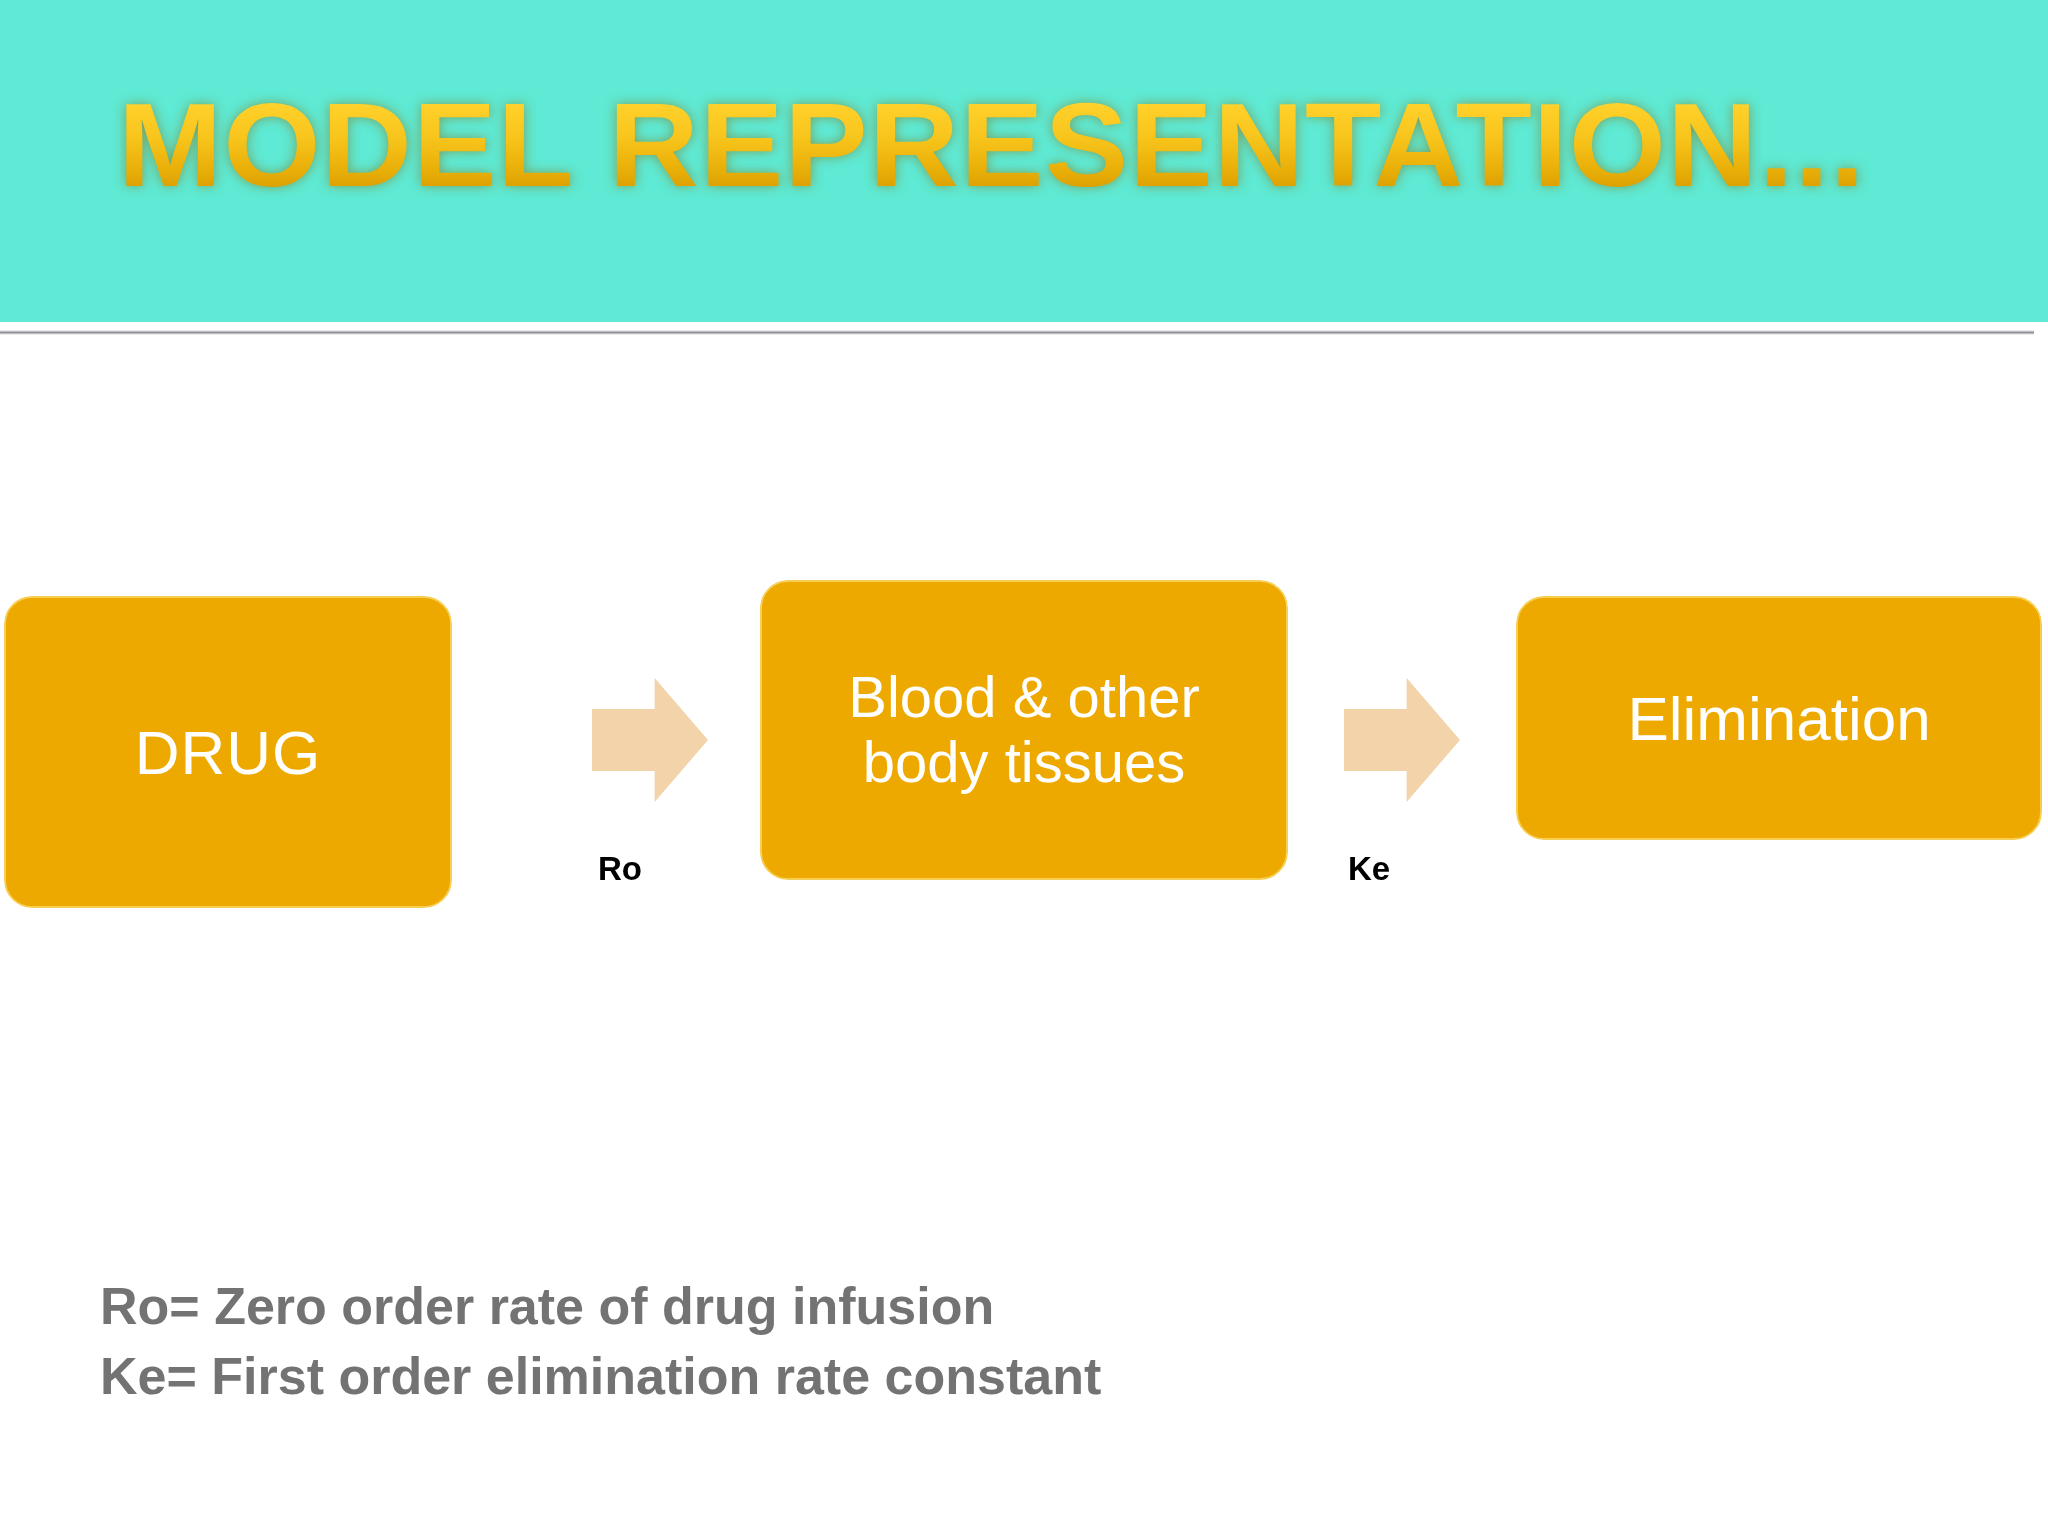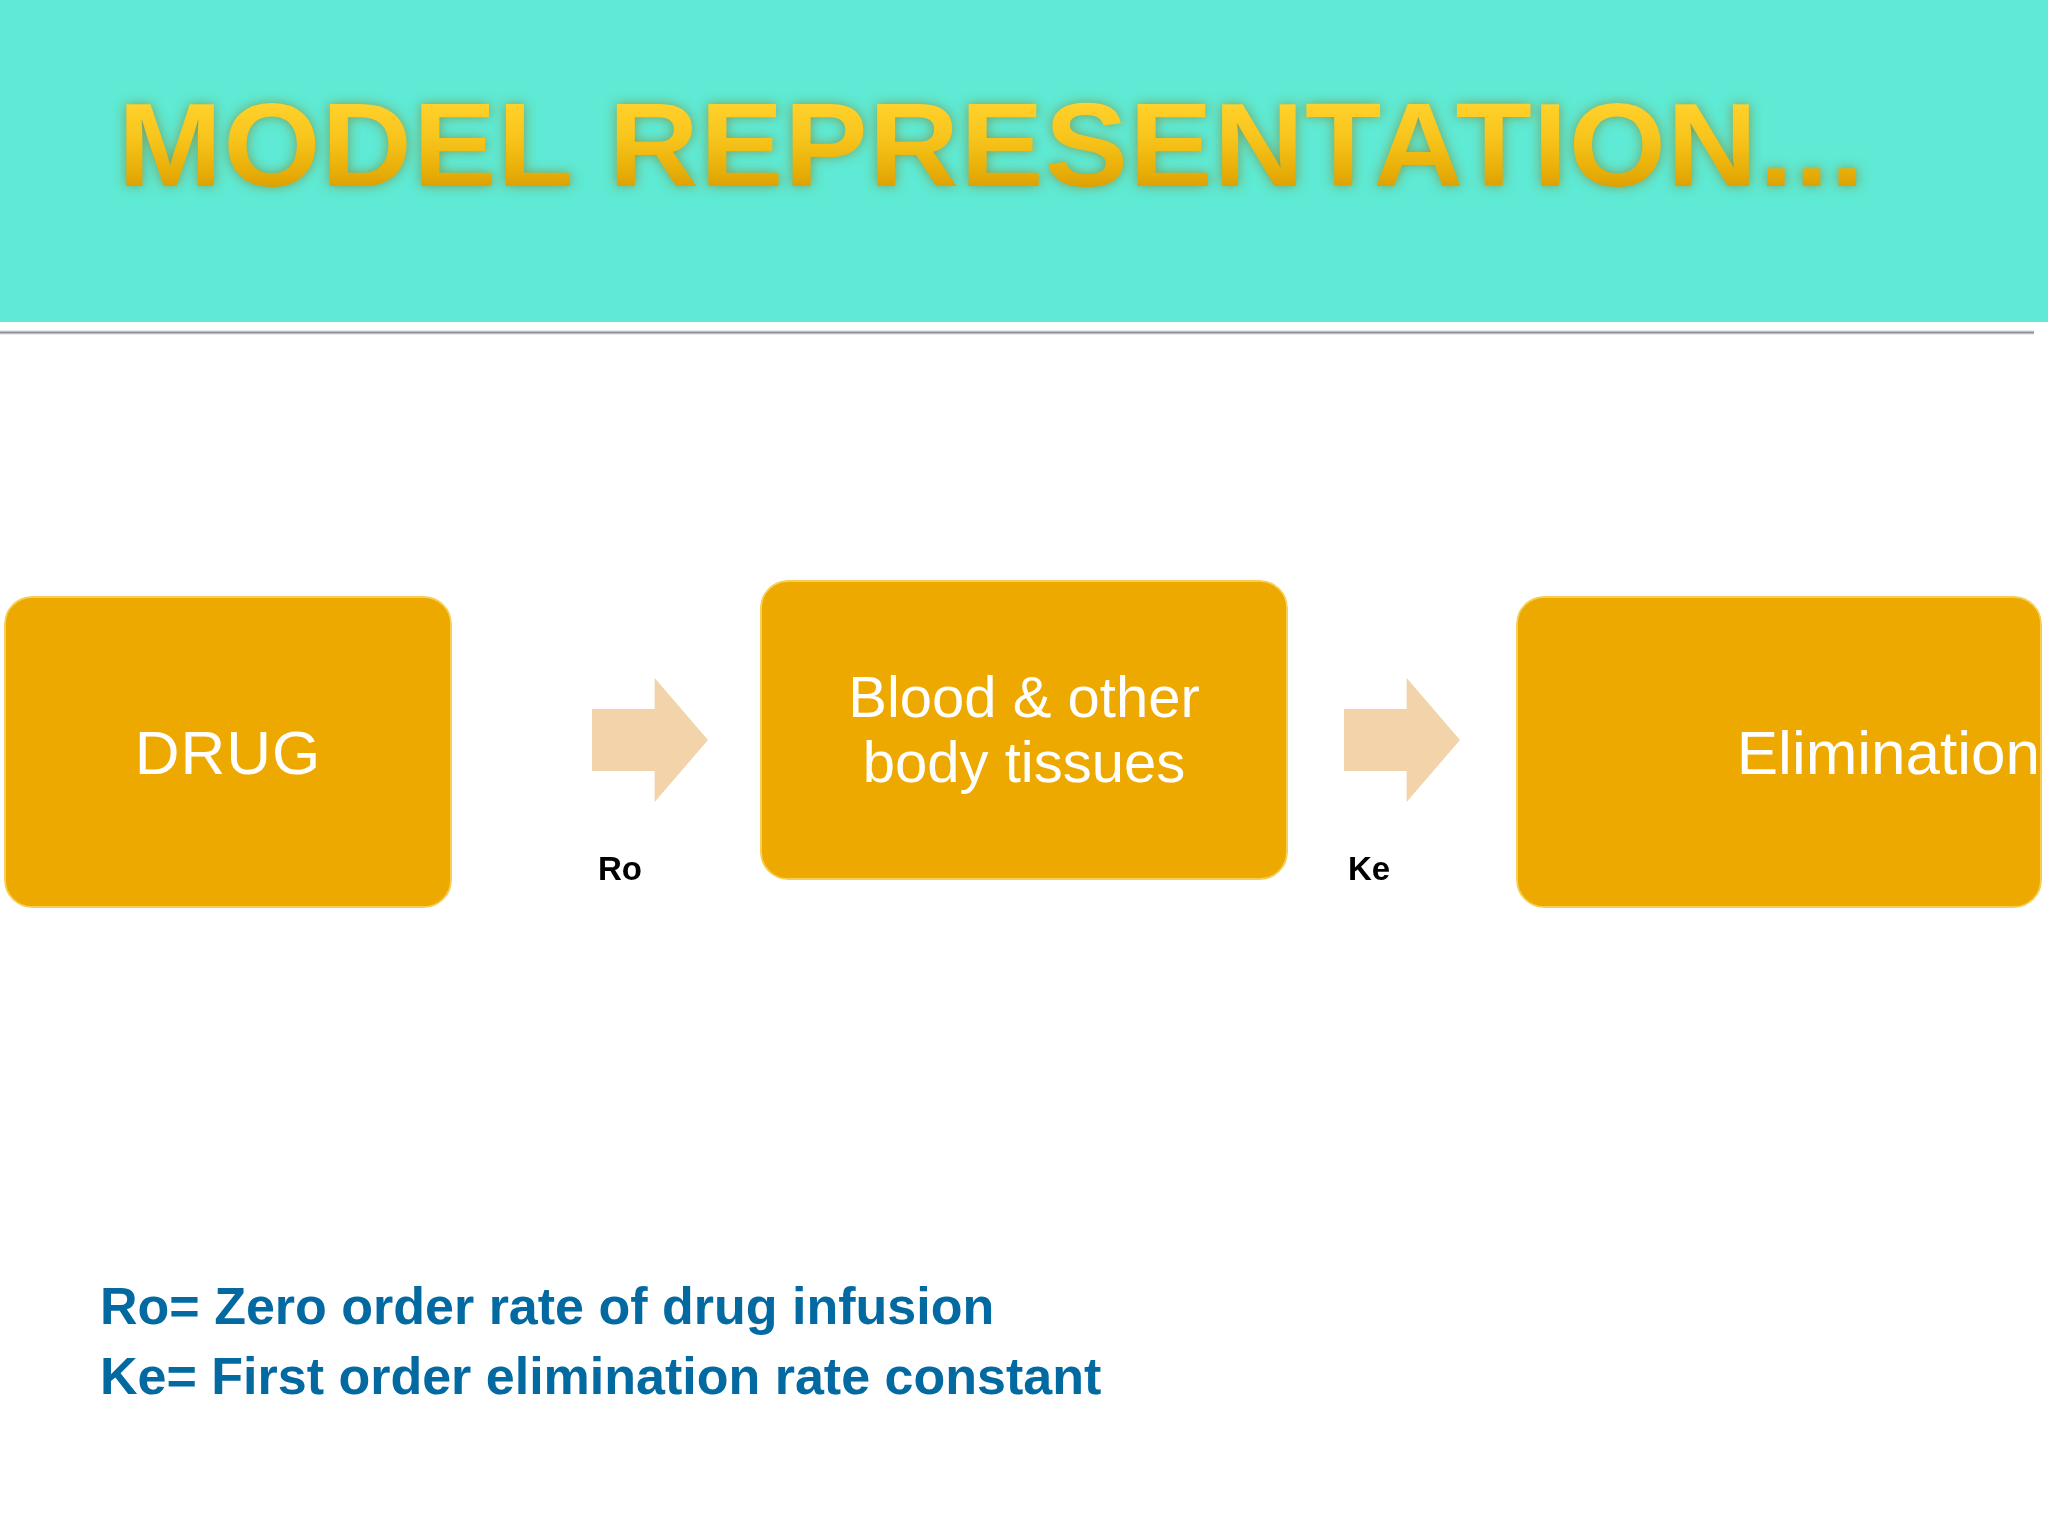--- a/index.html
+++ b/index.html
@@ -114,23 +114,22 @@
     height: 300px;
     font-size: 58px;
     line-height: 1.12;
     padding: 0 26px;
   }
 
   #box-elimination {
     left: 1516px;
     top: 596px;
     width: 526px;
-    height: 312px;
+    height: 244px;
     font-size: 62px;
-    justify-content: flex-end;
   }
 
   
   .flow-arrow {
     position: absolute;
     background: #f3d3aa;
   }
   #arrow-ro {
     left: 592px;
     top: 678px;
@@ -160,21 +159,21 @@
 
   
   #legend {
     position: absolute;
     left: 100px;
     top: 1272px;
     font-family: "Liberation Sans Narrow", "Liberation Sans", sans-serif;
     font-weight: bold;
     font-size: 52px;
     line-height: 1.34;
-    color: #0369a1;
+    color: #737373;
     white-space: nowrap;
   }
   #legend div { margin: 0; padding: 0; }
 </style>
 </head>
 <body>
 
 <div id="title-banner">
   <div id="title-glow">MODEL REPRESENTATION...</div>
   <div id="slide-title">MODEL REPRESENTATION...</div>

